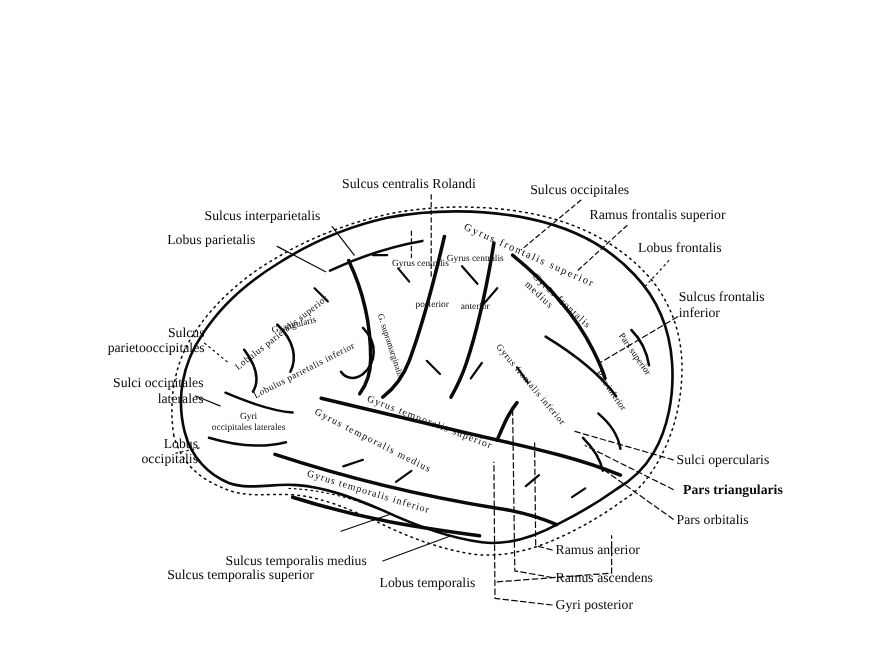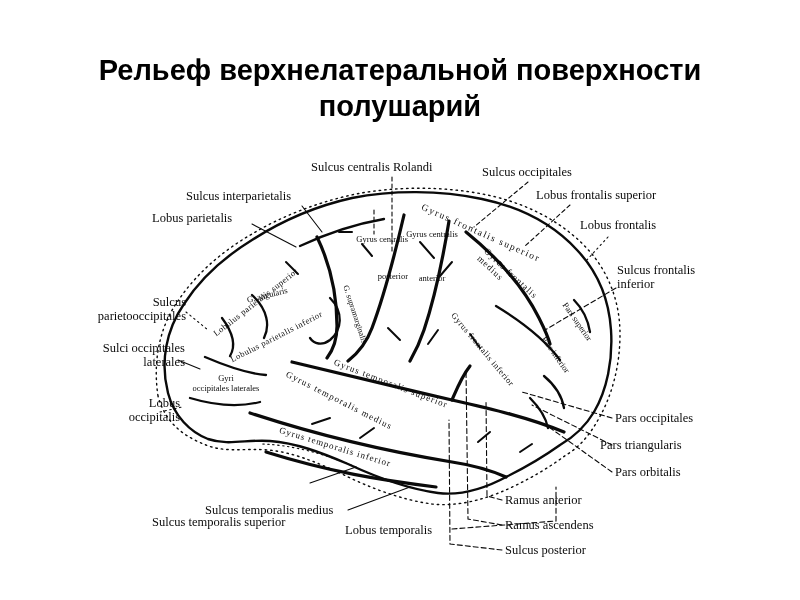--- a/index.html
+++ b/index.html
@@ -22,21 +22,21 @@
   .co-sulcus-parietooccipitales{left:58px;top:295px;width:128px;text-align:right;}
   .co-sulci-occipitales-laterales{left:55px;top:341px;width:130px;text-align:right;}
   .co-lobus-occipitalis{left:70px;top:396px;width:110px;text-align:right;}
   .co-sulcus-temporalis-superior{left:152px;top:476px;margin-top:39px;}
   .co-sulcus-temporalis-medius{left:205px;top:503px;}
   .co-lobus-temporalis{left:345px;top:523px;}
   .co-ramus-anterior{left:505px;top:493px;}
   .co-ramus-ascendens{left:505px;top:518px;}
   .co-ramus-posterior{left:505px;top:543px;}
   .co-pars-opercularis{left:615px;top:411px;}
-  .co-pars-triangularis{left:600px;top:438px;}
+  .co-pars-triangularis{left:621px;top:438px;font-weight:bold;}
   .co-pars-orbitalis{left:615px;top:465px;}
   
   .il{position:absolute;font-size:9px;line-height:1.15;white-space:nowrap;color:#0a0a0a;
       transform-origin:left top;}
   .il-gyrus-frontalis-superior{left:424px;top:202px;transform:rotate(24deg);letter-spacing:1.6px;font-size:9.5px;}
   .il-gyrus-frontalis-medius{left:489px;top:246px;transform:rotate(43deg);letter-spacing:1px;white-space:normal;width:80px;}
   .il-gyrus-centralis-posterior{left:346px;top:221px;white-space:normal;width:62px;line-height:37px;text-align:right;font-size:8.5px;}
   .il-gyrus-centralis-anterior{left:402px;top:212px;white-space:normal;width:60px;line-height:44px;text-align:center;font-size:8.5px;}
   .il-gyrus-frontalis-inferior{left:456px;top:311px;transform:rotate(50deg);font-size:8.5px;letter-spacing:.6px;}
   .il-pars-superior{left:568px;top:301px;transform:rotate(55deg);font-size:8.5px;}
@@ -47,21 +47,20 @@
   .il-gyrus-supramarginalis{left:350px;top:284px;transform:rotate(72deg);font-size:8px;}
   .il-gyri-occipitales-laterales{left:166px;top:374px;white-space:pre-line;font-size:8.5px;text-align:center;width:120px;}
   .il-gyrus-temporalis-superior{left:336px;top:357px;transform:rotate(21deg);letter-spacing:1.1px;}
   .il-gyrus-temporalis-medius{left:289px;top:369px;transform:rotate(27deg);letter-spacing:1.2px;}
   .il-gyrus-temporalis-inferior{left:281px;top:425px;transform:rotate(17deg);letter-spacing:1px;}
 </style>
 </head>
 <body>
 
 <div id="slide">
-  <h1 id="title">Рельеф верхнелатеральной поверхности полушарий</h1>
 
   <div id="figure">
     <svg width="800" height="600" viewBox="0 0 800 600" aria-hidden="true">
 
       <g fill="none" stroke="#0a0a0a" stroke-width="1.4" stroke-dasharray="1.5 4" stroke-linecap="round">
         <path d="M158,396 C152,356 162,322 180,298 C198,272 224,250 252,234 C282,216 318,202 356,194
                  C398,186 448,186 492,196 C534,206 568,226 592,254 C610,276 620,304 620,334
                  C620,366 612,396 598,420 C590,434 580,447 566,455 C550,467 530,479 508,489
                  C486,499 458,507 432,504 C402,500 370,488 342,474 C316,462 292,452 268,450
                  C246,448 226,453 206,445 C188,438 166,426 158,396 Z"></path>
@@ -136,38 +135,38 @@
         <path d="M502,550 L450,544 L449,420" stroke-dasharray="5 3"></path>
         <path d="M612,418 L522,392" stroke-dasharray="5 3"></path>
         <path d="M612,445 L532,405" stroke-dasharray="5 3"></path>
         <path d="M612,472 L546,425" stroke-dasharray="5 3"></path>
       </g>
     </svg>
     <div id="labels">
         <div class="co co-sulcus-centralis-rolandi">Sulcus centralis Rolandi</div>
         <div class="co co-sulcus-precentralis">Sulcus occipitales</div>
         <div class="co co-sulcus-interparietalis">Sulcus interparietalis</div>
-        <div class="co co-sulcus-frontalis-superior">Lobus frontalis superior</div>
+        <div class="co co-sulcus-frontalis-superior">Ramus frontalis superior</div>
         <div class="co co-lobus-parietalis">Lobus parietalis</div>
         <div class="co co-lobus-frontalis">Lobus frontalis</div>
         <div class="co co-sulcus-frontalis-inferior">Sulcus frontalis
 inferior</div>
         <div class="co co-sulcus-parietooccipitales">Sulcus
 parietooccipitales</div>
         <div class="co co-sulci-occipitales-laterales">Sulci occipitales
 laterales</div>
         <div class="co co-lobus-occipitalis">Lobus
 occipitalis</div>
         <div class="co co-sulcus-temporalis-superior">Sulcus temporalis superior</div>
         <div class="co co-sulcus-temporalis-medius">Sulcus temporalis medius</div>
         <div class="co co-lobus-temporalis">Lobus temporalis</div>
         <div class="co co-ramus-anterior">Ramus anterior</div>
         <div class="co co-ramus-ascendens">Ramus ascendens</div>
-        <div class="co co-ramus-posterior">Sulcus posterior</div>
-        <div class="co co-pars-opercularis">Pars occipitales</div>
+        <div class="co co-ramus-posterior">Gyri posterior</div>
+        <div class="co co-pars-opercularis">Sulci opercularis</div>
         <div class="co co-pars-triangularis">Pars triangularis</div>
         <div class="co co-pars-orbitalis">Pars orbitalis</div>
         <div class="il il-gyrus-frontalis-superior">Gyrus frontalis superior</div>
         <div class="il il-gyrus-frontalis-medius">Gyrus frontalis medius</div>
         <div class="il il-gyrus-centralis-posterior">Gyrus centralis posterior</div>
         <div class="il il-gyrus-centralis-anterior">Gyrus centralis anterior</div>
         <div class="il il-gyrus-frontalis-inferior">Gyrus frontalis inferior</div>
         <div class="il il-pars-superior">Pars superior</div>
         <div class="il il-pars-inferior">Pars inferior</div>
         <div class="il il-lobulus-parietalis-superior">Lobulus parietalis superior</div>

